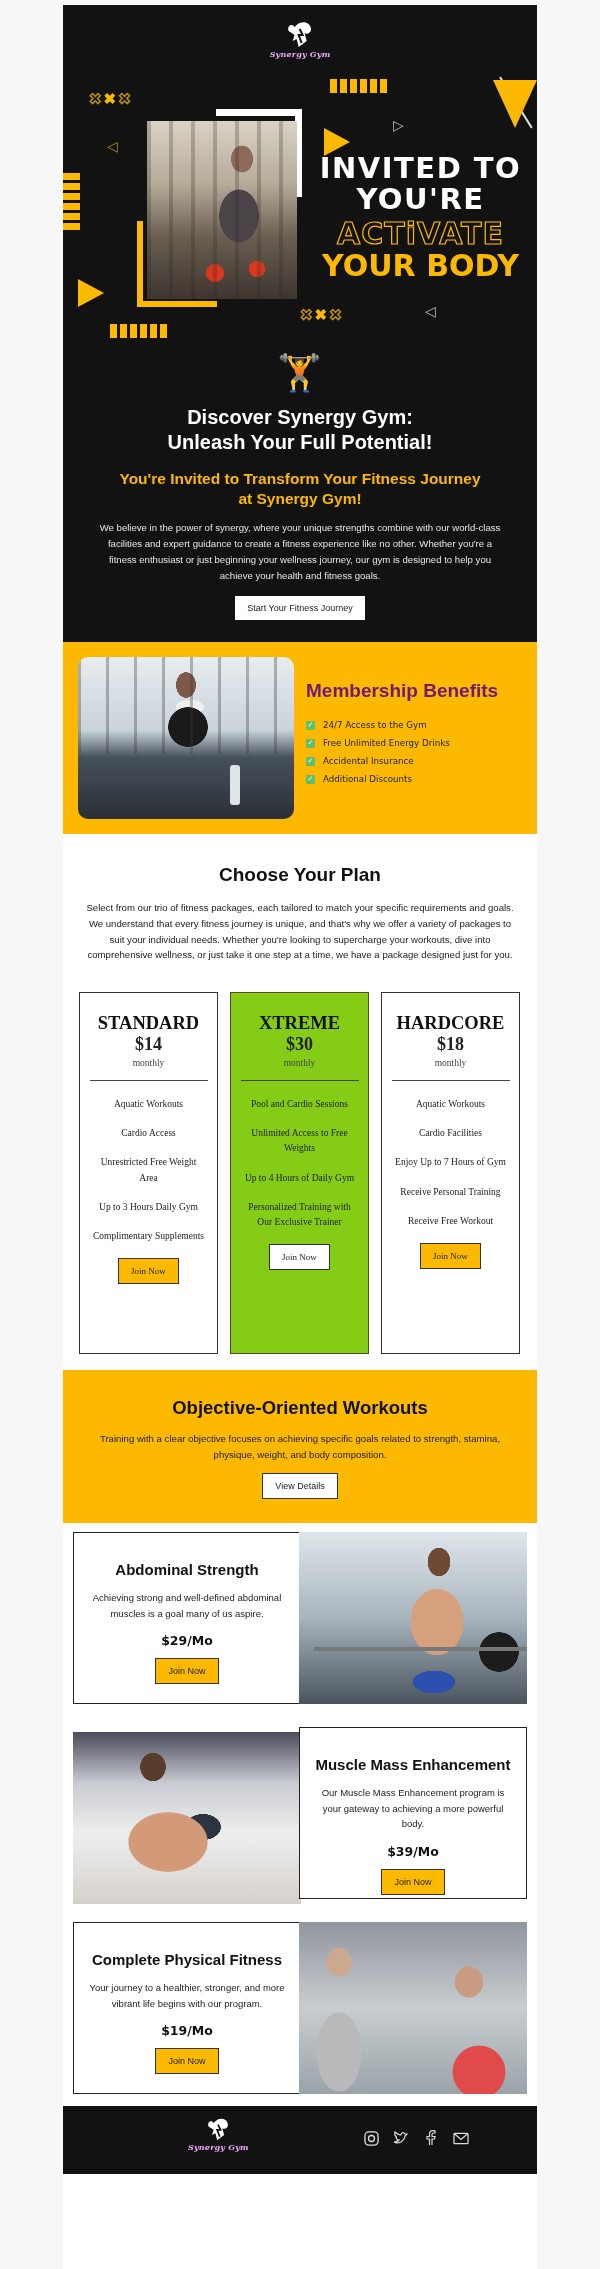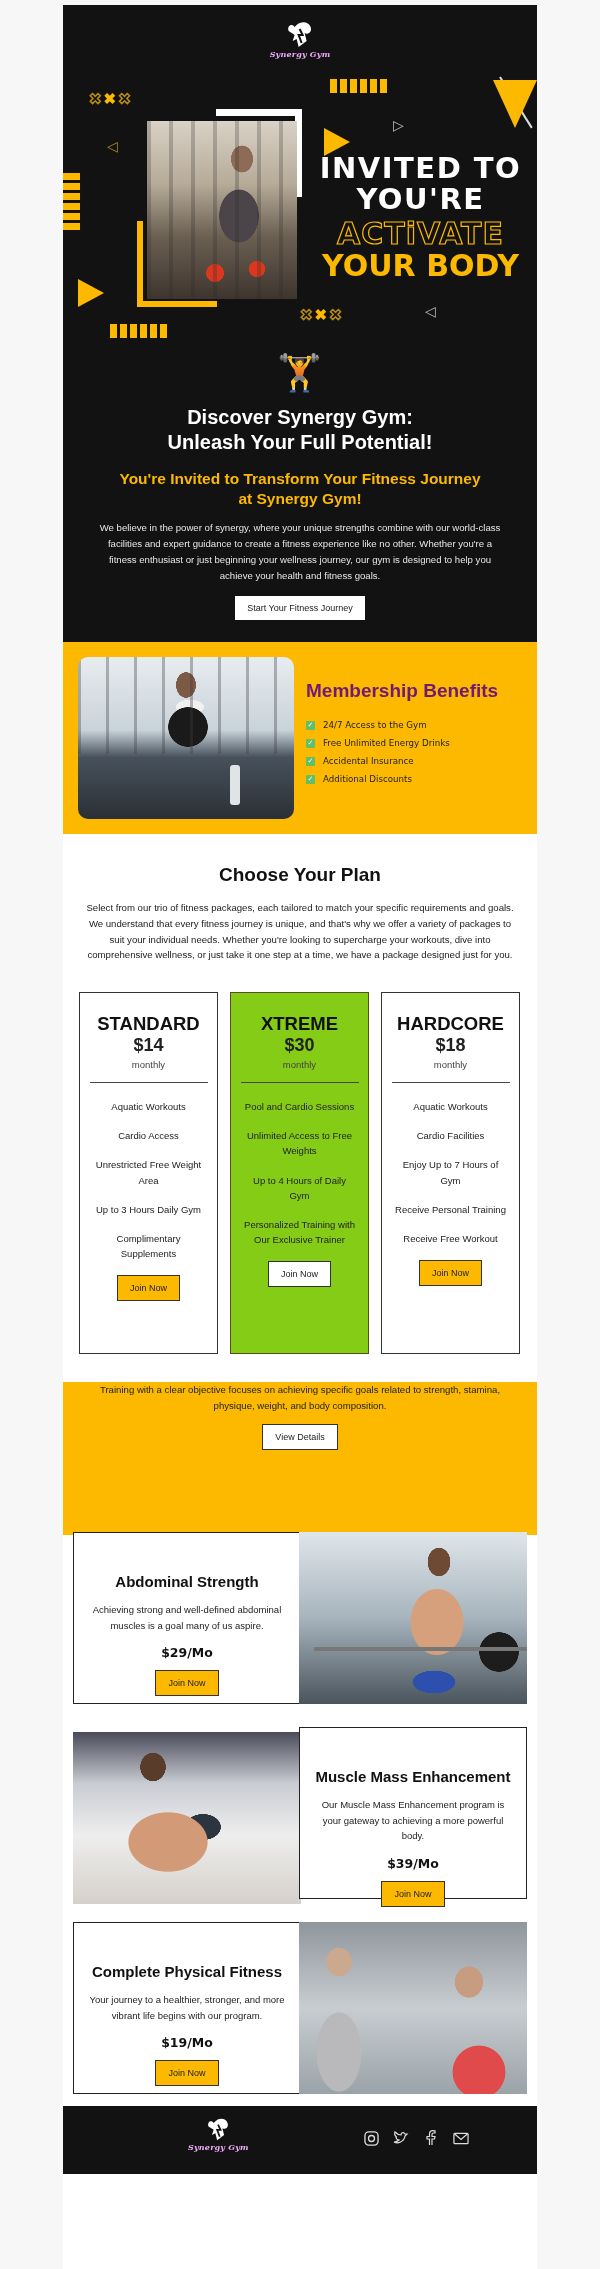--- a/index.html
+++ b/index.html
@@ -68,41 +68,41 @@
   .ben-text { position: absolute; left: 243px; top: 38px; }
   .ben-text h3 { font-size: 19px; font-weight: bold; color: #701a75; }
   .ben-list { list-style: none; margin-top: 14px; }
   .ben-list li { display: flex; align-items: center; font-family: "DejaVu Sans", sans-serif; font-size: 8.7px; color: #222; height: 18px; }
   .check { display: inline-flex; align-items: center; justify-content: center; width: 9px; height: 9px; background: #5fbf6a; color: #fff; font-size: 7px; border-radius: 1px; margin-right: 8px; font-weight: bold; }
 
   
   .plans { position: relative; height: 536px; background: #fff; }
   .plans h3 { position: absolute; top: 30px; width: 100%; text-align: center; font-size: 19px; font-weight: bold; }
   .plans .intro { position: absolute; top: 66px; left: 20px; width: 434px; text-align: center; font-size: 9.6px; line-height: 1.65; color: #222; }
-  .cards { position: absolute; top: 158px; left: 16px; display: flex; gap: 12px; }
+  .cards { position: absolute; top: 158px; left: 16px; display: flex; gap: 12px; font-family: Liberation Serif, serif; }
   .card { width: 139px; height: 362px; border: 1.5px solid #333; text-align: center; padding-top: 20px; background: #fff; }
   .card.hl { background: #84cc16; border-color: #5a4a20; }
   .card .name { font-size: 18.5px; font-weight: bold; }
   .card .price { font-size: 18px; font-weight: bold; margin-top: 0; color: #222; }
   .card .per { font-size: 9.5px; color: #444; margin-top: 3px; }
   .card hr { border: none; border-top: 1px solid #444; width: 118px; margin: 12px auto 16px; }
   .card .feat { font-size: 9.5px; line-height: 1.6; color: #222; padding: 0 12px; margin-bottom: 14px; }
   .btn-yellow { display: inline-block; background: #fcb900; border: 1.5px solid #333; color: #222; font-size: 9px; padding: 7px 12px; }
   .btn-wh { display: inline-block; background: #fff; border: 1.5px solid #333; color: #222; font-size: 9px; padding: 7px 12px; }
   .card .btn-wrap { margin-top: 10px; }
 
   
   .objective { position: relative; background: #fcb900; height: 153px; text-align: center; }
   .objective h3 { padding-top: 27px; font-size: 18.5px; font-weight: bold; }
   .objective p { font-size: 9.6px; line-height: 1.65; color: #222; margin: 12px 30px 0; }
   .objective .btn-wh { margin-top: 10px; }
 
   
   .program { position: absolute; left: 10px; width: 454px; height: 172px; }
-  .prog-box { position: absolute; top: 0; width: 228px; height: 172px; border: 1.5px solid #222; background: #fff; text-align: center; padding: 12px 14px; }
+  .prog-box { position: absolute; top: 0; width: 228px; height: 172px; border: 1.5px solid #222; background: #fff; text-align: center; padding: 0 14px; }
   .prog-box h4 { font-size: 15px; font-weight: bold; margin-top: 28px; }
   .prog-box p { font-size: 9.5px; line-height: 1.65; color: #222; margin-top: 12px; }
   .prog-box .pp { font-family: "DejaVu Sans", sans-serif; font-size: 12.5px; font-weight: bold; margin-top: 12px; }
   .prog-box .btn-yellow { margin-top: 10px; }
   .prog-img { position: absolute; top: 0; width: 228px; height: 172px; overflow: hidden; }
   .img-abs { background:
       radial-gradient(ellipse 16px 20px at 140px 30px, #6e4a35 70%, transparent 72%),
       radial-gradient(ellipse 40px 50px at 138px 90px, #d7a07c 65%, transparent 67%),
       radial-gradient(ellipse 30px 16px at 135px 150px, #2d4fae 70%, transparent 72%),
       radial-gradient(circle 26px at 200px 120px, #1d1d1d 75%, transparent 77%),
@@ -275,20 +275,21 @@
         <div class="feat">Cardio Facilities</div>
         <div class="feat">Enjoy Up to 7 Hours of Gym</div>
         <div class="feat">Receive Personal Training</div>
         <div class="feat">Receive Free Workout</div>
         <div class="btn-wrap"><a class="btn-yellow">Join Now</a></div>
       </div>
     </div>
   </section>
 
   <section class="objective">
+    <h3>Objective-Oriented Workouts</h3>
     <p>Training with a clear objective focuses on achieving specific goals related to strength, stamina, physique, weight, and body composition.</p>
     <a class="btn-wh">View Details</a>
   </section>
 
   <div class="program" style="top:1527px;">
     <div class="prog-box" style="left:0;">
       <h4>Abdominal Strength</h4>
       <p>Achieving strong and well-defined abdominal muscles is a goal many of us aspire.</p>
       <div class="pp">$29/Mo</div>
       <a class="btn-yellow">Join Now</a>

